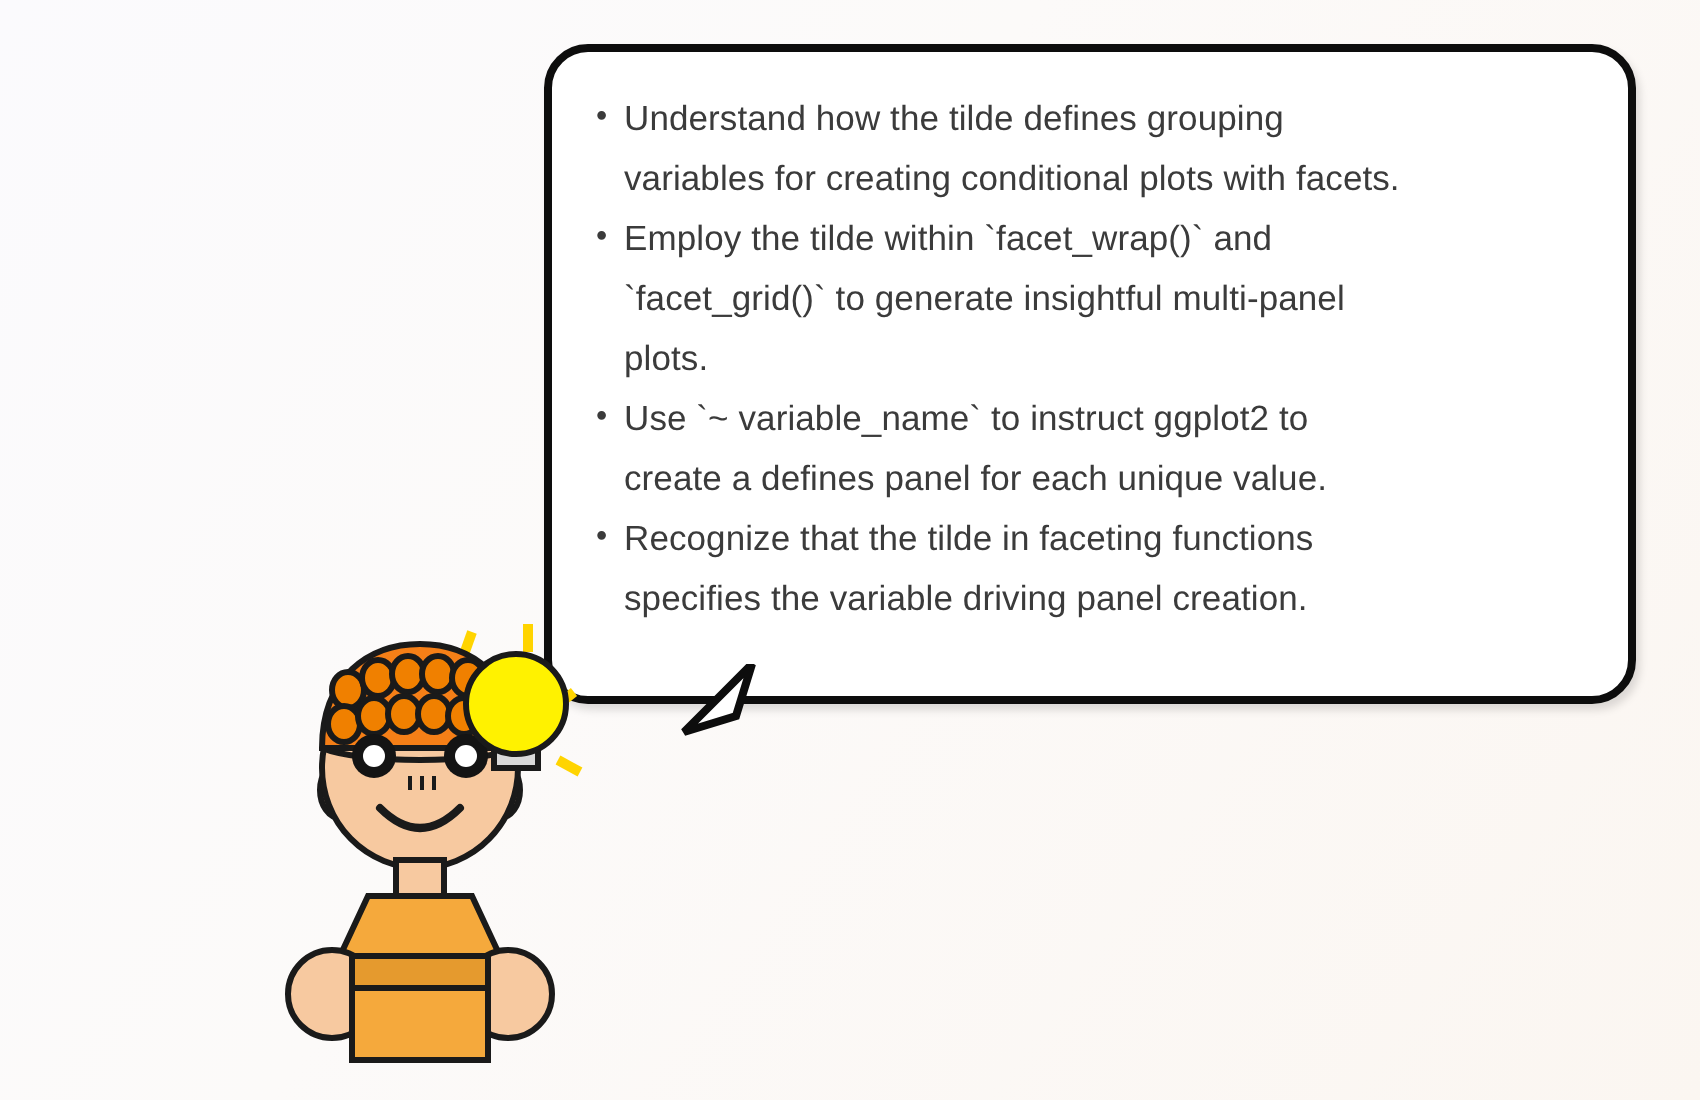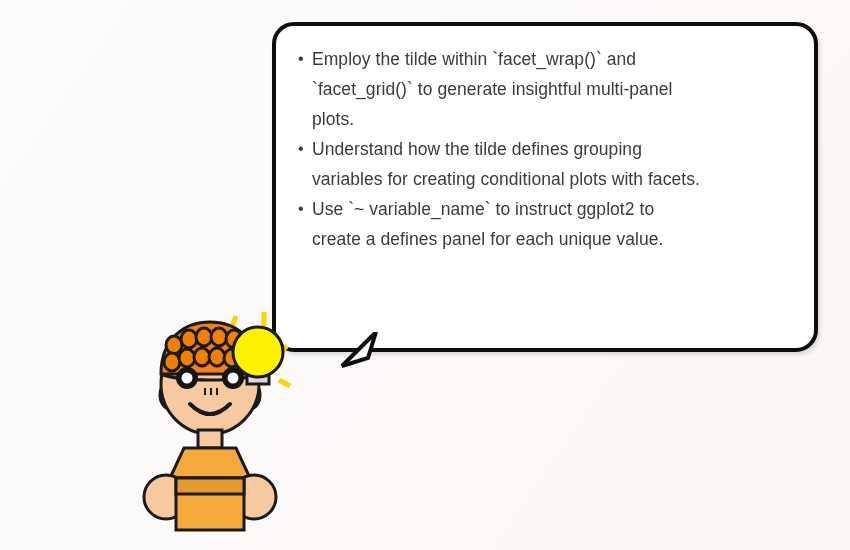--- a/index.html
+++ b/index.html
@@ -84,27 +84,29 @@
   .character svg { display: block; }
 </style>
 </head>
 <body>
 
 <div class="stage">
 
   <div class="bubble">
     <div class="bubble-body">
       <ul class="bullet-list">
+        <li class="bullet-item">Understand how the tilde defines grouping
+variables for creating conditional plots with facets.</li>
         <li class="bullet-item">Employ the tilde within `facet_wrap()` and
 `facet_grid()` to generate insightful multi-panel
 plots.</li>
-        <li class="bullet-item">Understand how the tilde defines grouping
-variables for creating conditional plots with facets.</li>
         <li class="bullet-item">Use `~ variable_name` to instruct ggplot2 to
 create a defines panel for each unique value.</li>
+        <li class="bullet-item">Recognize that the tilde in faceting functions
+specifies the variable driving panel creation.</li>
       </ul>
     </div>
   </div>
 
   <div class="bubble-tail">
     <svg width="46" height="40" viewBox="0 0 46 40" xmlns="http://www.w3.org/2000/svg">
       <polygon points="38,0 30,26 4,34 22,16" fill="#ffffff" stroke="#0d0d0d" stroke-width="4" stroke-linejoin="miter"></polygon>
       <polygon points="36,2 22,16 5,33" fill="#111111"></polygon>
     </svg>
   </div>

